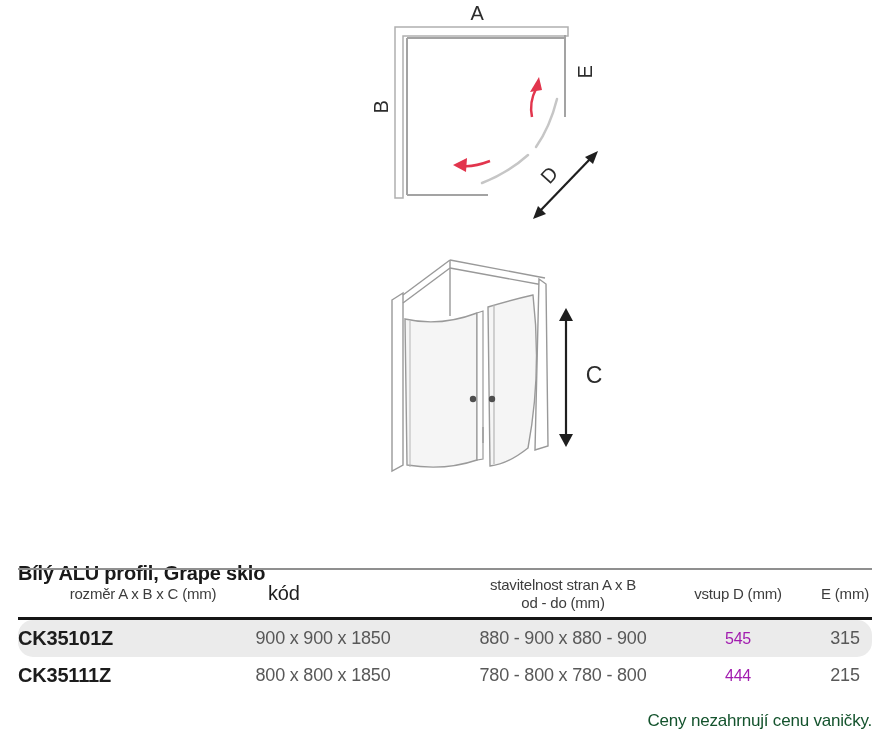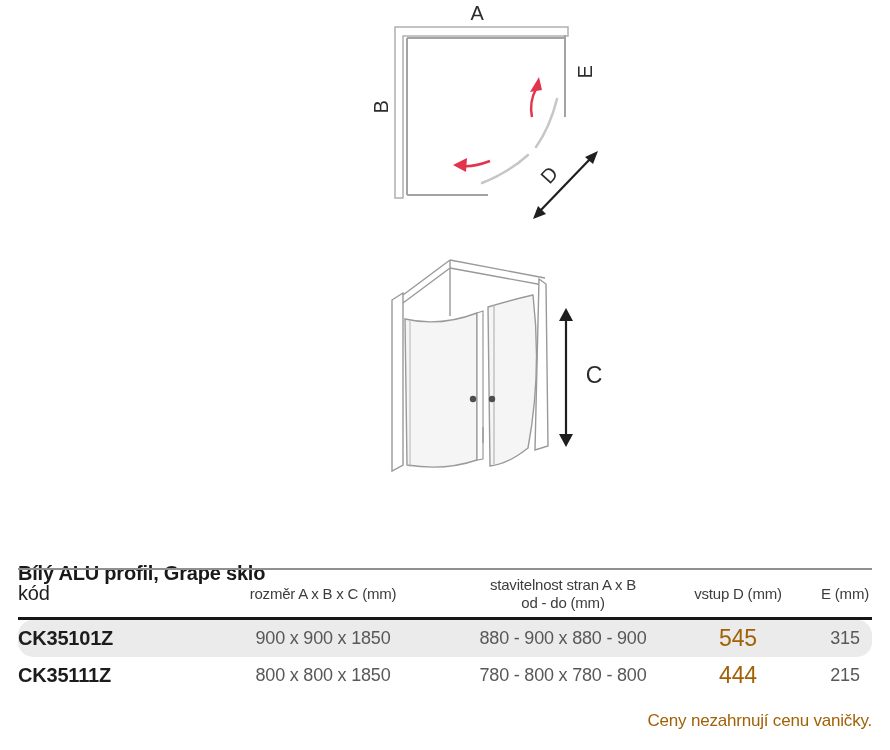--- a/index.html
+++ b/index.html
@@ -40,24 +40,24 @@
   .c{box-sizing:border-box;}
   .c-kod{width:180px;text-align:left;}
   .c-rozmer{width:250px;text-align:center;}
   .c-stav{width:230px;text-align:center;}
   .c-vstup{width:120px;text-align:center;}
   .c-e{width:74px;text-align:center;padding-left:20px;}
   .h-kod{font-size:20px;color:#1e1e1e;font-weight:500;}
   .h-small{font-size:15px;color:#3d3d3d;line-height:1.15;}
   .v-code{font-size:20px;font-weight:600;color:#1c1c1c;}
   .v-gray{font-size:18px;color:#585858;}
-  .v-big{font-size:23px;color:#a16207;}
+  .v-big{font-size:16px;color:#a21caf;}
   .footnote{
     position:absolute;right:18px;top:711px;
-    font-size:17px;color:#a16207;
+    font-size:17px;color:#14532d;
   }
 </style>
 </head>
 <body>
 
 <div class="stage">
 
   <svg style="left:370px;top:5px;" width="250" height="235" viewBox="0 0 250 235">
 
     <path d="M25,22 L198,22 L198,31 L33,31 L33,193 L25,193 Z" fill="#ffffff" stroke="#b0b0b0" stroke-width="1.5"></path>
@@ -123,22 +123,22 @@
       <polygon points="181,194 174,181 188,181" fill="#1f1f1f"></polygon>
     </g>
   </svg>
 
   <span class="diag-label label-c" style="left:583px;top:364px;">C</span>
 
   <div class="spec-title">Bílý ALU profil, Grape sklo</div>
 
   <div class="spec-table">
     <div class="t-head">
+      <div class="c c-rozmer h-small">rozměr A x B x C (mm)</div>
       <div class="c c-kod h-kod">kód</div>
-      <div class="c c-rozmer h-small">rozměr A x B x C (mm)</div>
       <div class="c c-stav h-small">
         <div>stavitelnost stran A x B</div>
         <div>od - do (mm)</div>
       </div>
       <div class="c c-vstup h-small">vstup D (mm)</div>
       <div class="c c-e h-small">E (mm)</div>
     </div>
 
     <div class="t-row alt">
       <div class="c c-kod v-code">CK35101Z</div>

